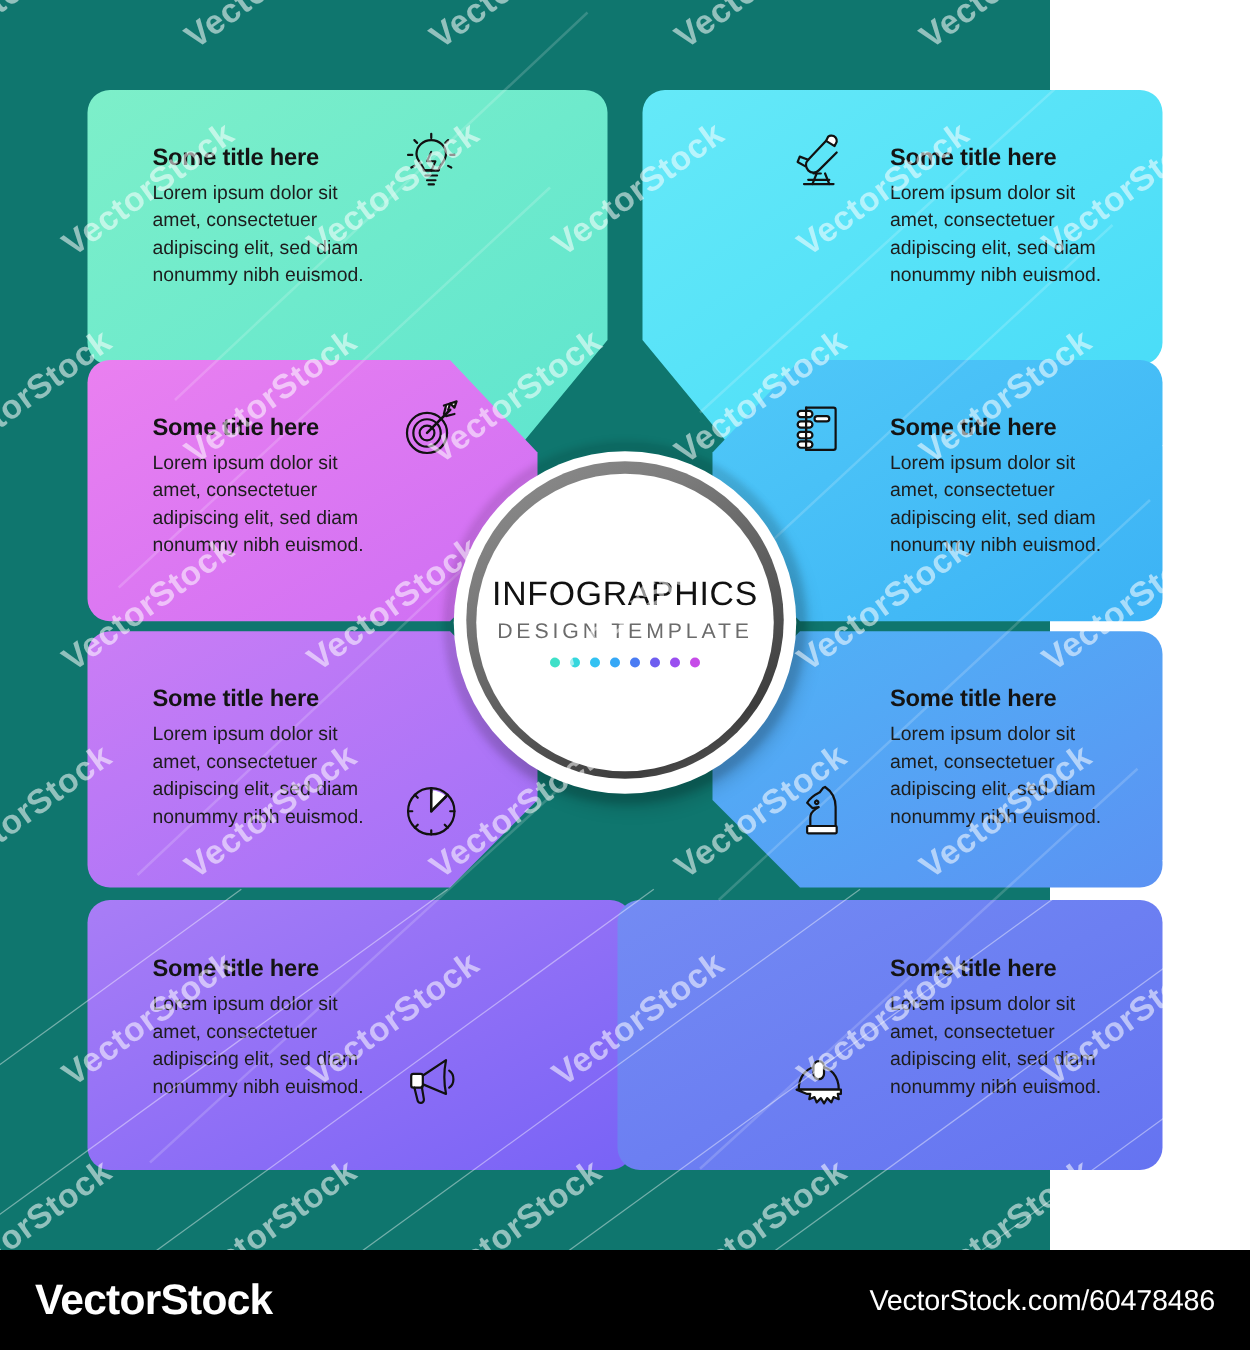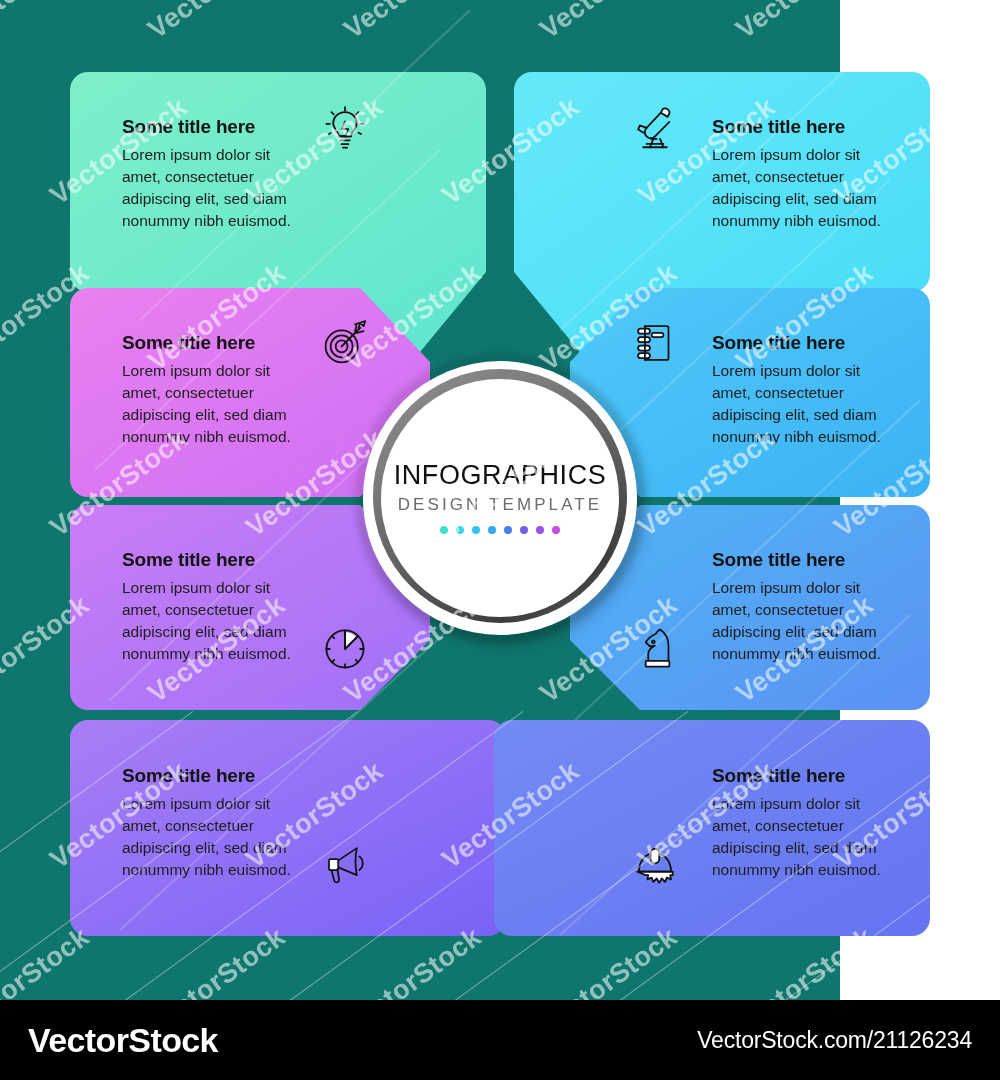--- a/index.html
+++ b/index.html
@@ -421,16 +421,16 @@
         <div class="wm-line" style="left: 400px; top: 1040px;"></div>
         <div class="wm-line" style="left: 565px; top: 1040px;"></div>
         <div class="wm-line" style="left: 730px; top: 1040px;"></div>
         <div class="wm-line" style="left: 895px; top: 1040px;"></div>
       </div>
 
   </div>
 
   <div id="bottom-bar">
     <div id="brand-mark">VectorStock</div>
-    <div id="brand-url">VectorStock.com/21126234</div>
+    <div id="brand-url">VectorStock.com/60478486</div>
   </div>
 
 </div>
 
 </body></html>

